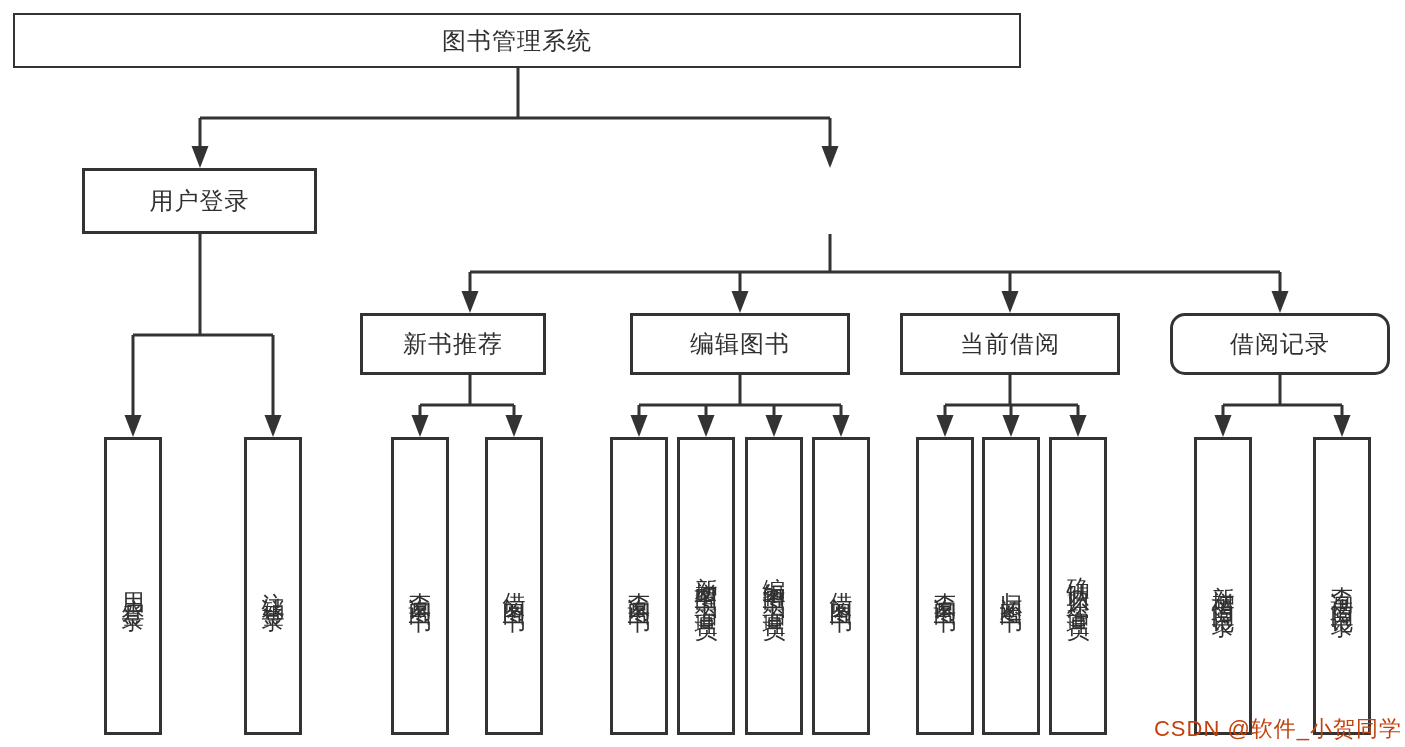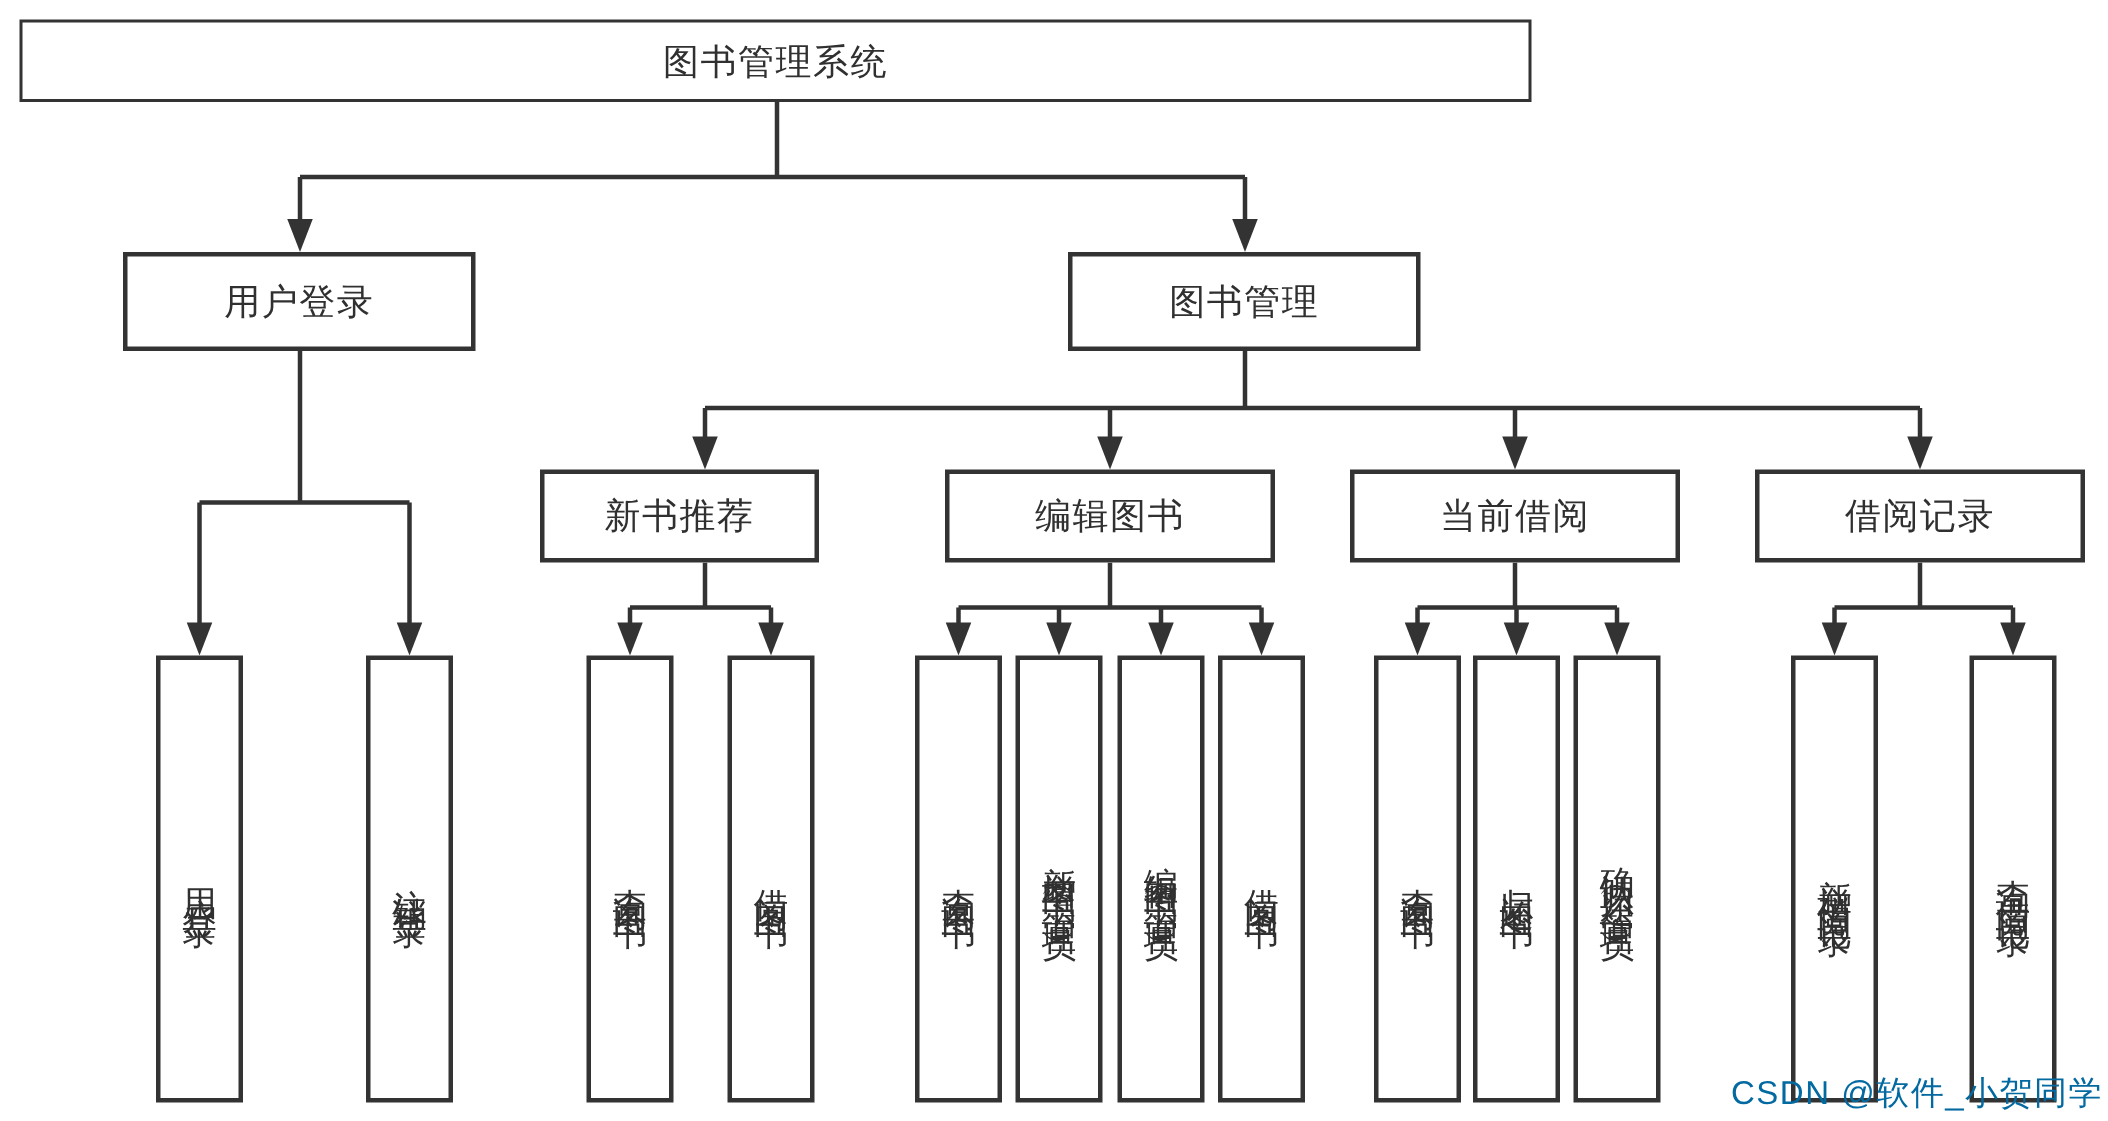--- a/index.html
+++ b/index.html
@@ -39,21 +39,21 @@
     text-orientation: mixed;
     font-size: 23px;
     line-height: 1;
     letter-spacing: 6px;
   }
   .watermark {
     position: absolute;
     right: 3px;
     top: 714px;
     font-size: 22px;
-    color: #0369a1;
+    color: #c2410c;
     letter-spacing: 1px;
     z-index: 5;
     white-space: nowrap;
   }
 </style>
 </head>
 <body>
 
 <div class="canvas">
 
@@ -88,34 +88,31 @@
     </g>
   </svg>
 
   <div class="box h root" style="left:13px; top:13px; width:1008px; height:55px;">
     <span class="lbl">图书管理系统</span>
   </div>
 
   <div class="box h" style="left:82px; top:168px; width:235px; height:66px;">
     <span class="lbl">用户登录</span>
   </div>
-  <div class="box h" style="left:712px; top:168px; width:235px; height:66px;">
-    <span class="lbl">图书管理</span>
-  </div>
 
   <div class="box h" style="left:360px; top:313px; width:186px; height:62px;">
     <span class="lbl">新书推荐</span>
   </div>
   <div class="box h" style="left:630px; top:313px; width:220px; height:62px;">
     <span class="lbl">编辑图书</span>
   </div>
   <div class="box h" style="left:900px; top:313px; width:220px; height:62px;justify-content:center;">
     <span class="lbl">当前借阅</span>
   </div>
-  <div class="box h" style="left:1170px; top:313px; width:220px; height:62px;">
+  <div class="box h" style="left:1170px; top:313px; width:220px; height:62px;border-radius:15px;">
     <span class="lbl">借阅记录</span>
   </div>
 
   <div class="box v" style="left:104px; top:437px; width:58px; height:298px;">
     <span class="vlbl">用户登录</span>
   </div>
   <div class="box v" style="left:244px; top:437px; width:58px; height:298px;">
     <span class="vlbl">注销登录</span>
   </div>
 

